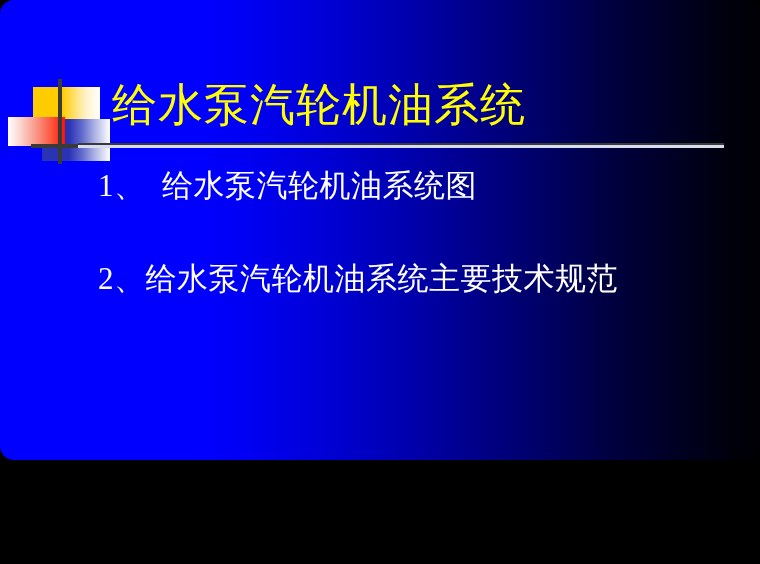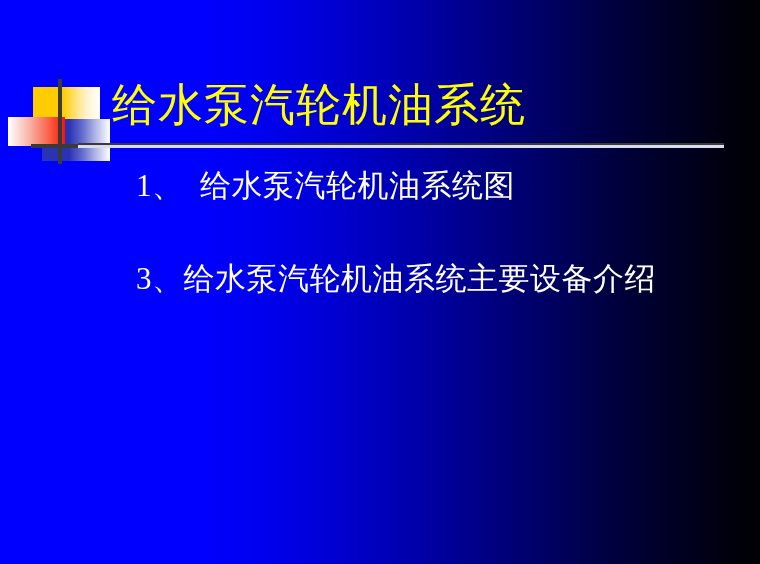--- a/index.html
+++ b/index.html
@@ -4,36 +4,37 @@
 <style>
   html, body {
     margin: 0;
     padding: 0;
     background: #000;
   }
 
   #slide {
     position: relative;
     width: 760px;
-    height: 564px;
+    height: 460px;
     overflow: hidden;
     
     background: linear-gradient(to right,
         #0000ff 0%,
         #0000ff 26%,
         #0000f2 33%,
         #0000d8 42%,
         #0000b4 52%,
         #00008c 62%,
         #000063 72%,
         #00003d 81%,
         #000020 90%,
         #00000a 97%,
         #000005 100%);
     font-family: "Liberation Serif", "DejaVu Serif", serif;
+    border-radius: 14px;
     -webkit-font-smoothing: antialiased;
   }
 
   
   #logo {
     position: absolute;
     left: 0;
     top: 0;
     width: 200px;
     height: 180px;
@@ -121,21 +122,20 @@
     height: 3px;
     background: #d9dbee;
   }
 
   
   #body-list {
     position: absolute;
     left: 98px;
     top: 168px;
     width: 620px;
-    margin-left: 38px;
   }
   .body-line {
     color: #ffffff;
     font-size: 31px;
     line-height: 36px;
     letter-spacing: 0.5px;
     white-space: pre;
     margin-bottom: 57px;
   }
   .body-line:last-child { margin-bottom: 0; }
@@ -167,17 +167,17 @@
 
   <div id="title">给水泵汽轮机油系统</div>
 
   <div id="title-rule">
     <div class="edge-dark"></div>
     <div class="edge-light"></div>
   </div>
 
   <div id="body-list">
     <div class="body-line">1、  给水泵汽轮机油系统图</div>
-    <div class="body-line">3、给水泵汽轮机油系统主要设备介绍</div>
+    <div class="body-line">2、给水泵汽轮机油系统主要技术规范</div>
   </div>
 
 
 </div>
 
 </body></html>

